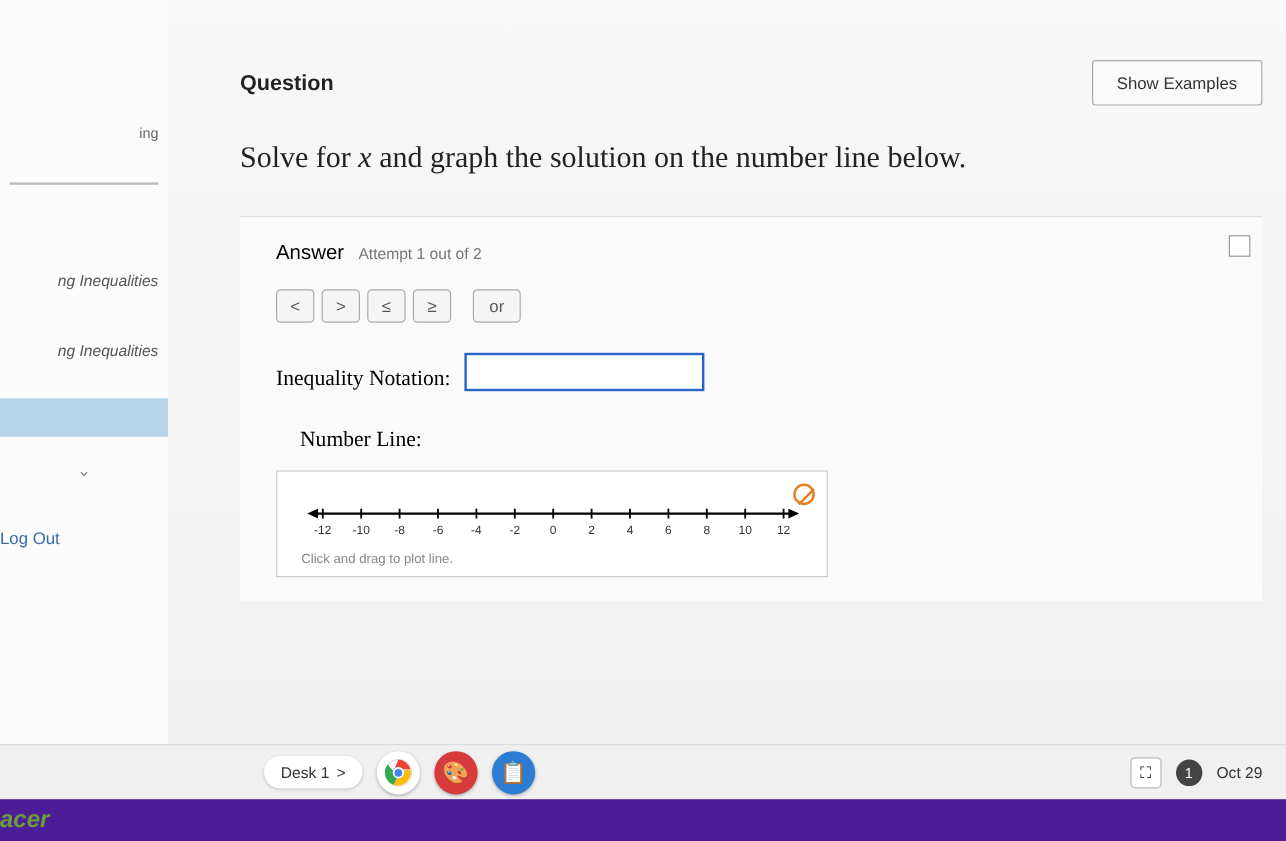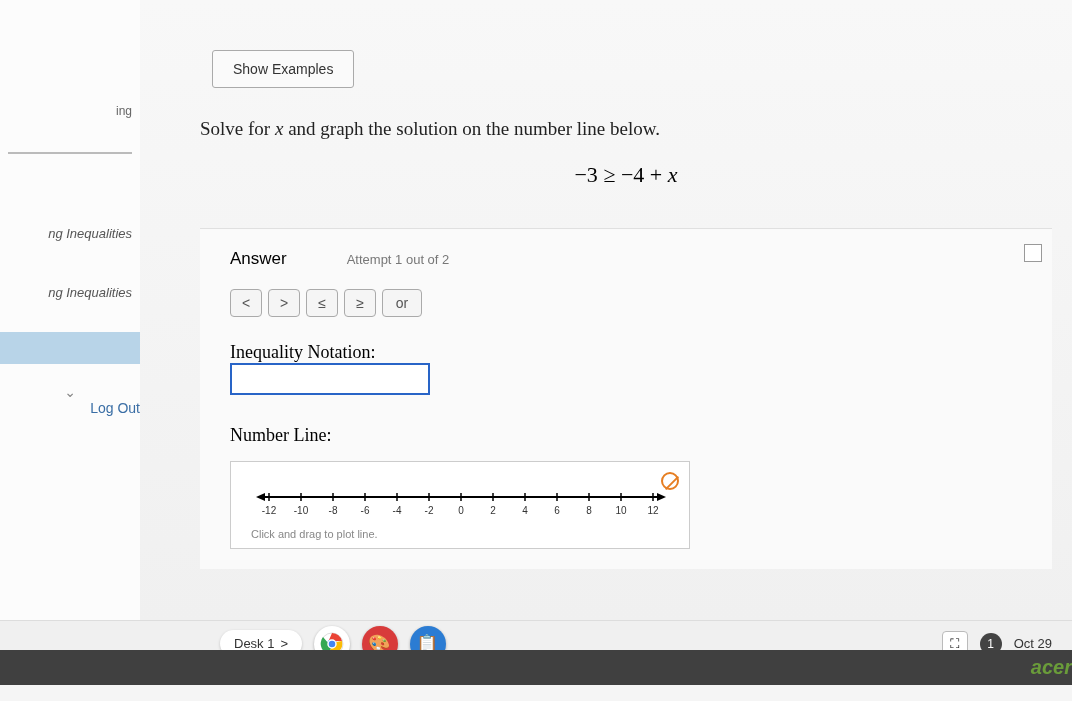--- a/index.html
+++ b/index.html
@@ -3,53 +3,53 @@
 <meta charset="utf-8">
 <style>
 * { box-sizing: border-box; margin: 0; padding: 0; }
 body { font-family: Arial, sans-serif; background: #f5f5f5; width: 1072px; height: 701px; overflow: hidden; position: relative; }
 .sidebar { position: absolute; left: 0; top: 0; width: 141px; height: 620px; background: #fcfcfc; border-right: 1px solid #ddd; padding-top: 100px; }
 .sidebar-text { font-size: 12px; color: #666; padding: 4px 8px; text-align: right; }
 .sidebar-divider2 { border-top: 2px solid #bbb; margin: 30px 8px 20px 8px; }
 .sidebar-item { font-size: 13px; color: #555; padding: 12px 8px; text-align: right; font-style: italic; }
 .sidebar-active { background: #b8d4e8; padding: 10px 8px; margin-top: 20px; height: 32px; }
 .sidebar-chevron { text-align: center; margin-top: 20px; color: #888; font-size: 14px; }
-.logout { color: #3a6ea5; font-size: 14px; text-align: right; cursor: pointer; }
+.logout { color: #3a6ea5; font-size: 14px; text-align: left; margin-top: 40px; cursor: pointer; }
 .main { position: absolute; left: 140px; top: 0; right: 0; height: 620px; background: linear-gradient(#f8f8f8, #f0f0f0); padding: 50px 20px 20px 60px; }
 .header-row { display: flex; align-items: center; margin-bottom: 30px; }
 .question-label { font-weight: bold; font-size: 18px; color: #222; flex: 1; }
 .btn-outline { border: 1px solid #aaa; background: #fafafa; padding: 10px 20px; font-size: 14px; color: #333; border-radius: 3px; margin-left: 12px; cursor: pointer; display: flex; align-items: center; gap: 6px; }
-.prompt { font-size: 19px; color: #222; font-family: Georgia, serif; margin-bottom: 22px; }
+.prompt { font-size: 25px; color: #222; font-family: Georgia, serif; margin-bottom: 34px; }
 .math-var { font-style: italic; font-family: Georgia, serif; }
 .equation { text-align: center; font-size: 22px; font-family: Georgia, serif; margin-bottom: 40px; }
 .answer-section { background: #fafafa; padding: 20px 30px; border-top: 1px solid #e0e0e0; }
 .answer-header { display: flex; align-items: baseline; gap: 12px; margin-bottom: 20px; }
 .answer-label { font-weight: normal; font-size: 17px; }
-.attempt-text { font-size: 13px; color: #777; margin-left: 48px; }
+.attempt-text { font-size: 13px; color: #777; }
 .symbol-row { display: flex; gap: 6px; margin-bottom: 25px; }
 .symbol-btn { width: 32px; height: 28px; border: 1px solid #aaa; border-radius: 4px; background: #f5f5f5; font-size: 14px; display: flex; align-items: center; justify-content: center; cursor: pointer; color: #555; }
-.or-btn { width: 40px; }
-.notation-row { display: flex; align-items: flex-start; margin-bottom: 30px; flex-direction: column; }
+.or-btn { width: 40px; margin-left: 12px; }
+.notation-row { display: flex; align-items: flex-end; gap: 12px; margin-bottom: 30px; }
 .notation-label { font-size: 18px; font-family: Georgia, serif; }
 .notation-input { width: 200px; height: 32px; border: 2px solid #2864c7; background: #fff; padding: 4px 8px; font-size: 15px; }
-.numberline-label { font-size: 18px; font-family: Georgia, serif; margin-bottom: 15px; }
+.numberline-label { font-size: 18px; font-family: Georgia, serif; margin-bottom: 15px; margin-left: 20px; }
 .numberline-box { border: 1px solid #ccc; background: #fff; padding: 20px 20px 8px 20px; width: 460px; position: relative; }
 .no-symbol { position: absolute; right: 10px; top: 10px; width: 18px; height: 18px; border: 2px solid #e67e22; border-radius: 50%; }
 .no-symbol::after { content: ''; position: absolute; width: 2px; height: 18px; background: #e67e22; transform: rotate(45deg); left: 8px; top: 0; }
 .nl-svg { width: 420px; height: 40px; }
 .nl-hint { font-size: 11px; color: #888; margin-top: 2px; }
 .taskbar { position: absolute; bottom: 35px; left: 0; right: 0; height: 46px; background: #f0f0f0; display: flex; align-items: center; padding: 16px 20px; border-top: 1px solid #ddd; }
 .desk-pill { background: #fff; border-radius: 20px; padding: 6px 14px; font-size: 13px; color: #333; margin-left: 200px; display: flex; align-items: center; gap: 6px; box-shadow: 0 1px 3px rgba(0,0,0,0.2); }
 .tb-icon { width: 36px; height: 36px; border-radius: 50%; margin-left: 12px; display: flex; align-items: center; justify-content: center; font-size: 18px; color: #fff; box-shadow: 0 1px 3px rgba(0,0,0,0.3); cursor: pointer; }
 .chrome-icon { background: #fff; }
 .tb-right { margin-left: auto; display: flex; align-items: center; gap: 12px; }
 .tb-small { width: 26px; height: 26px; border: 1px solid #bbb; border-radius: 4px; display: flex; align-items: center; justify-content: center; font-size: 13px; background: #fff; }
 .tb-badge { width: 22px; height: 22px; background: #444; color: #fff; border-radius: 50%; font-size: 12px; display: flex; align-items: center; justify-content: center; }
 .tb-date { font-size: 13px; color: #333; }
-.bezel { position: absolute; bottom: 16px; left: 0; right: 0; height: 35px; background: #404040; text-align: right; }
+.bezel { position: absolute; bottom: 0; left: 0; right: 0; height: 35px; background: #4c1d95; text-align: left; }
 .acer-logo { color: #6a9c3a; font-size: 20px; font-style: italic; font-weight: bold; line-height: 35px; font-family: Arial; }
 .play-circle { width: 14px; height: 14px; border: 1.5px solid #555; border-radius: 50%; display: inline-flex; align-items: center; justify-content: center; }
 .play-circle::after { content: ''; border-left: 5px solid #555; border-top: 3px solid transparent; border-bottom: 3px solid transparent; margin-left: 2px; }
 .copy-icon { position: absolute; right: 10px; top: 15px; width: 18px; height: 18px; border: 1px solid #999; background: #fff; }
 </style>
 </head>
 <body>
 
 <div class="sidebar">
   <div class="sidebar-text">ing</div>
@@ -58,32 +58,30 @@
   <div class="sidebar-item">ng Inequalities</div>
   <div style="height:20px"></div>
   <div class="sidebar-item">ng Inequalities</div>
   <div class="sidebar-active"></div>
   <div class="sidebar-chevron">⌄</div>
   <div class="logout">Log Out</div>
 </div>
 
 <div class="main">
   <div class="header-row">
+    <div class="question-label">Question</div>
     <button class="btn-outline">
       <span>Show Examples</span>
     </button>
   </div>
 
   <div class="prompt">
     <span>Solve for </span><span class="math-var">x</span><span> and graph the solution on the number line below.</span>
   </div>
 
-  <div class="equation">
-    <span>−3</span> <span>≥</span> <span>−4 + </span><span class="math-var">x</span>
-  </div>
 
   <div class="answer-section" style="position:relative">
     <div class="copy-icon"></div>
     <div class="answer-header">
       <span class="answer-label">Answer</span>
       <span class="attempt-text">Attempt 1 out of 2</span>
     </div>
     <div class="symbol-row">
       <div class="symbol-btn">&lt;</div>
       <div class="symbol-btn">&gt;</div>

